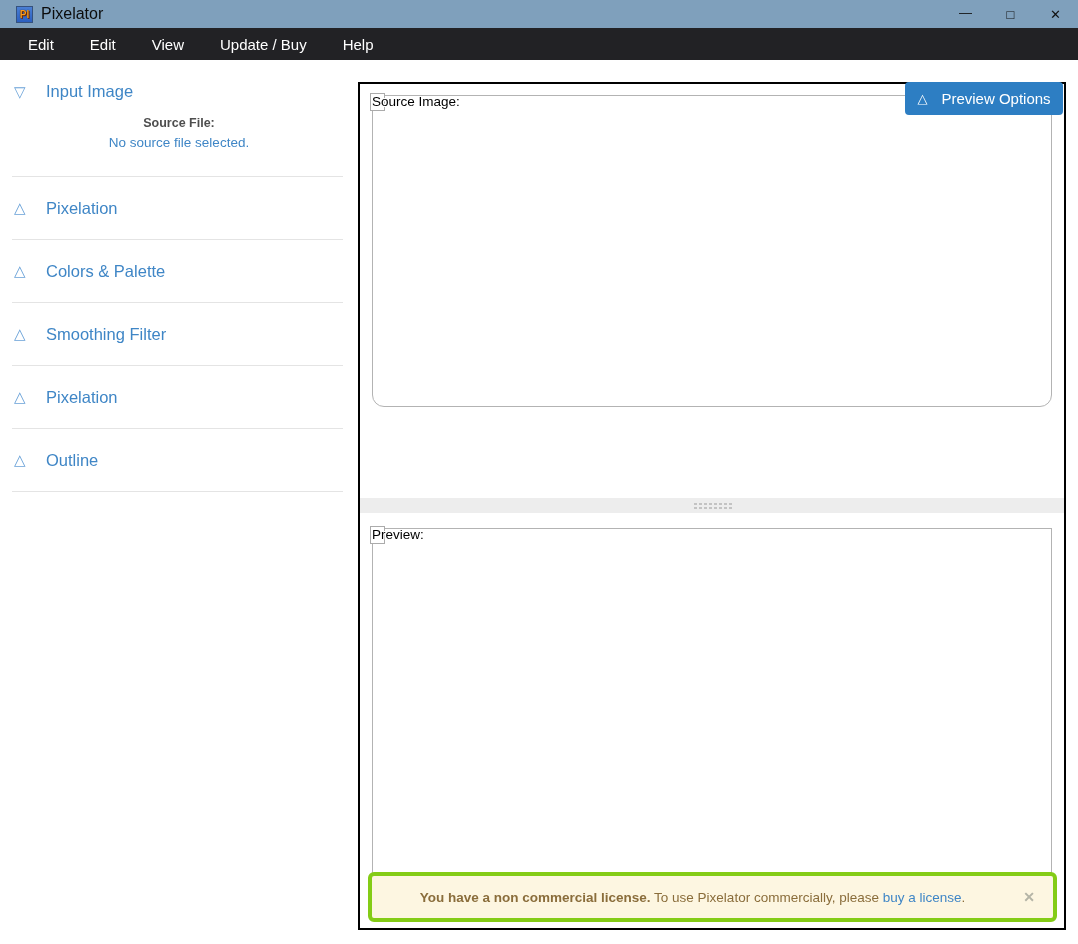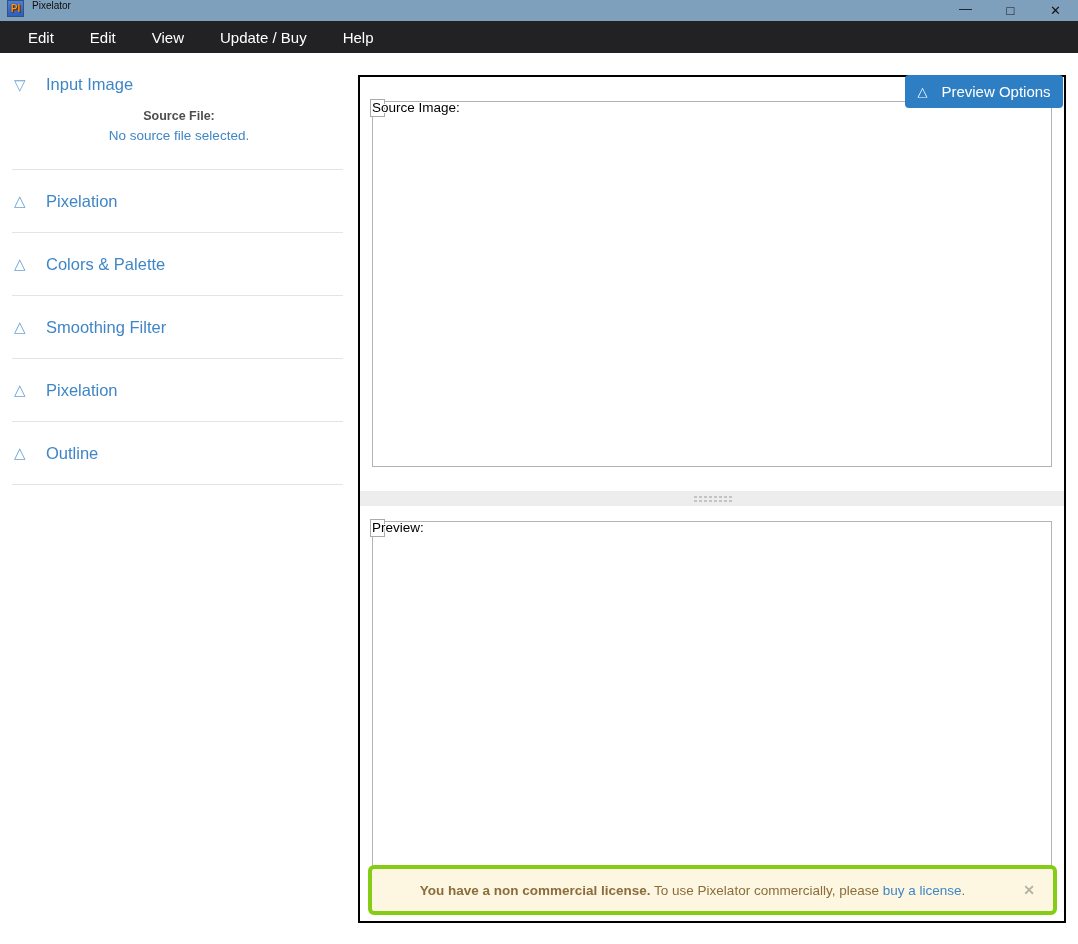--- a/index.html
+++ b/index.html
@@ -6,40 +6,40 @@
   html, body { width: 1078px; height: 944px; }
   body {
     font-family: "Liberation Sans", sans-serif;
     background: #ffffff;
     overflow: hidden;
     position: relative;
   }
 
   
   .titlebar {
-    height: 21px;
+    height: 28px;
     background: #7fa0bc;
     display: flex;
-    align-items: flex-start;
-    padding-left: 7px;
+    align-items: center;
+    padding-left: 16px;
   }
   .app-icon {
     width: 17px; height: 17px;
     background: linear-gradient(180deg, #4a7fd4 0%, #2b5fc0 100%);
     color: #ff9c1a;
     font-size: 10px;
     font-weight: bold;
     display: flex; align-items: center; justify-content: center;
     text-shadow: 0 0 1px #000, 1px 1px 0 #7a2c00;
     letter-spacing: 0;
     border: 1px solid #35527e;
   }
   .titlebar-title {
     margin-left: 8px;
-    font-size: 10px;
+    font-size: 16px;
     color: #0c0c0c;
   }
   .titlebar-controls {
     margin-left: auto;
     display: flex;
     height: 100%;
   }
   .tb-btn {
     width: 45px; height: 100%;
     display: flex; align-items: center; justify-content: center;
@@ -134,21 +134,21 @@
     border: 2px solid #000000;
     background: #fff;
   }
   .image-panel {
     position: absolute;
     left: 12px;
     width: 680px;
     border: 1px solid #b3b3b3;
     background: #ffffff;
   }
-  .source-panel { top: 24px; height: 366px; }
+  .source-panel { top: 11px; height: 312px; border-radius: 12px; }
   .preview-panel { top: 444px; height: 357px; text-align: center; }
   .panel-corner-box {
     position: absolute;
     left: -3px; top: -3px;
     width: 15px; height: 18px;
     border: 1px solid #ababab;
     background: #ffffff;
   }
   .panel-label {
     position: absolute;

